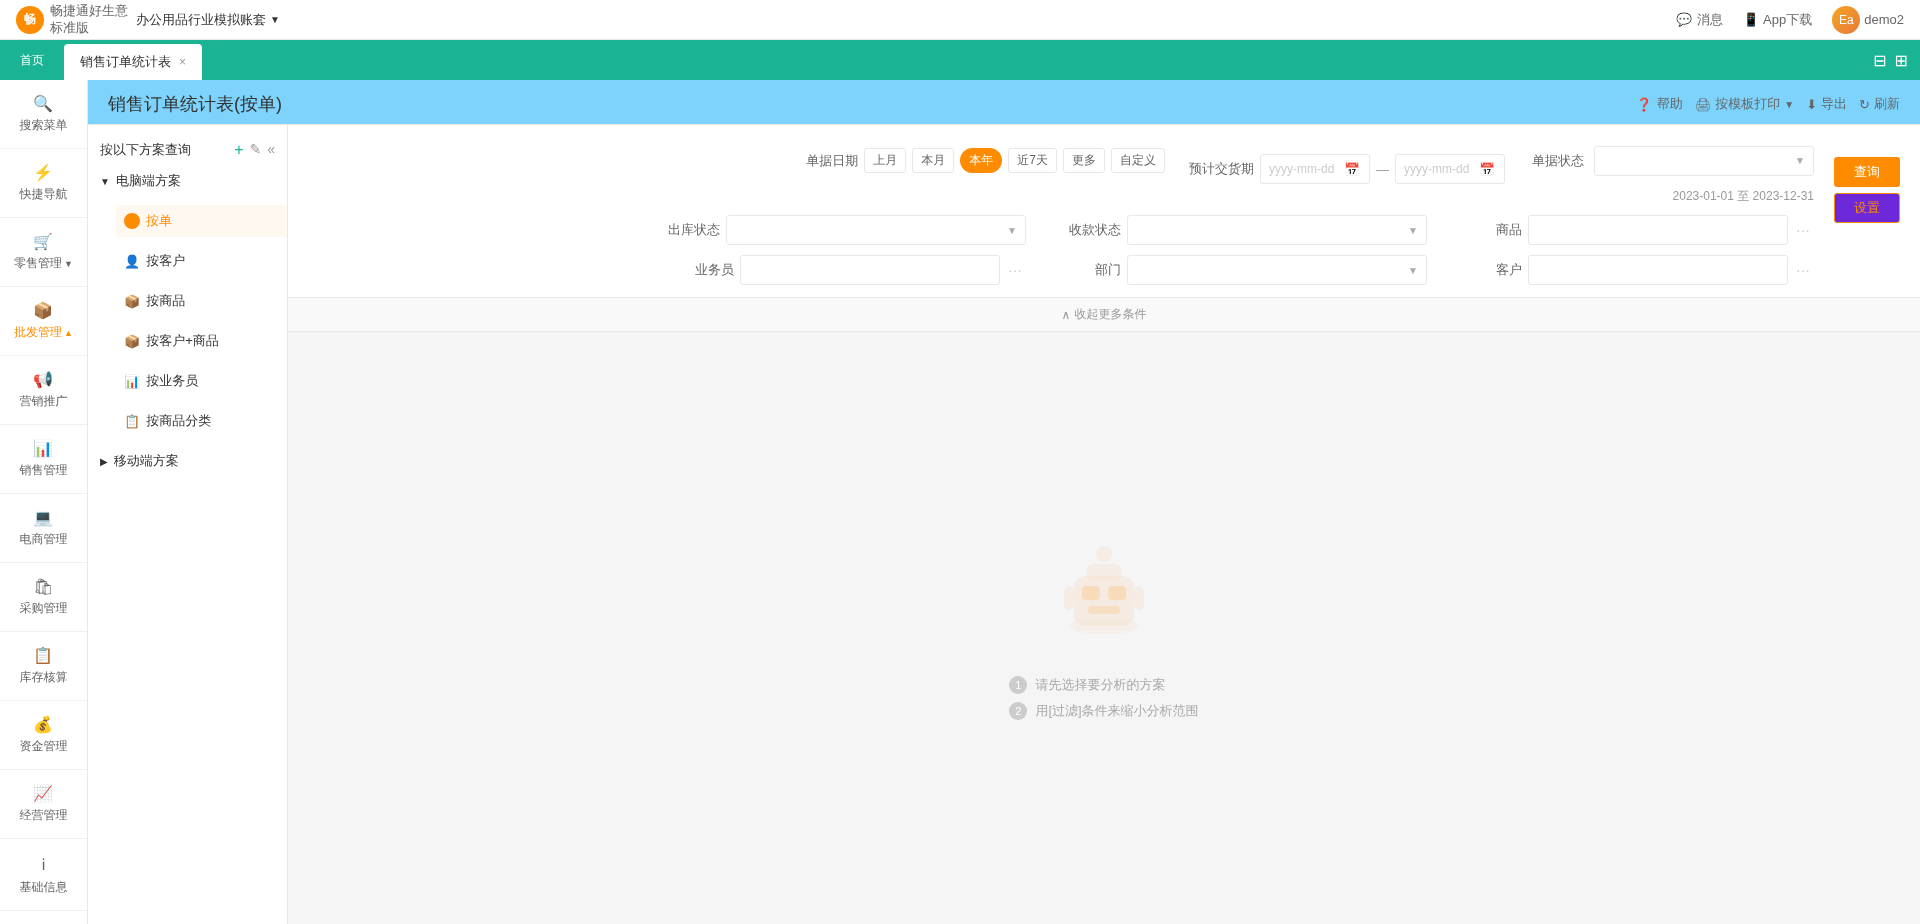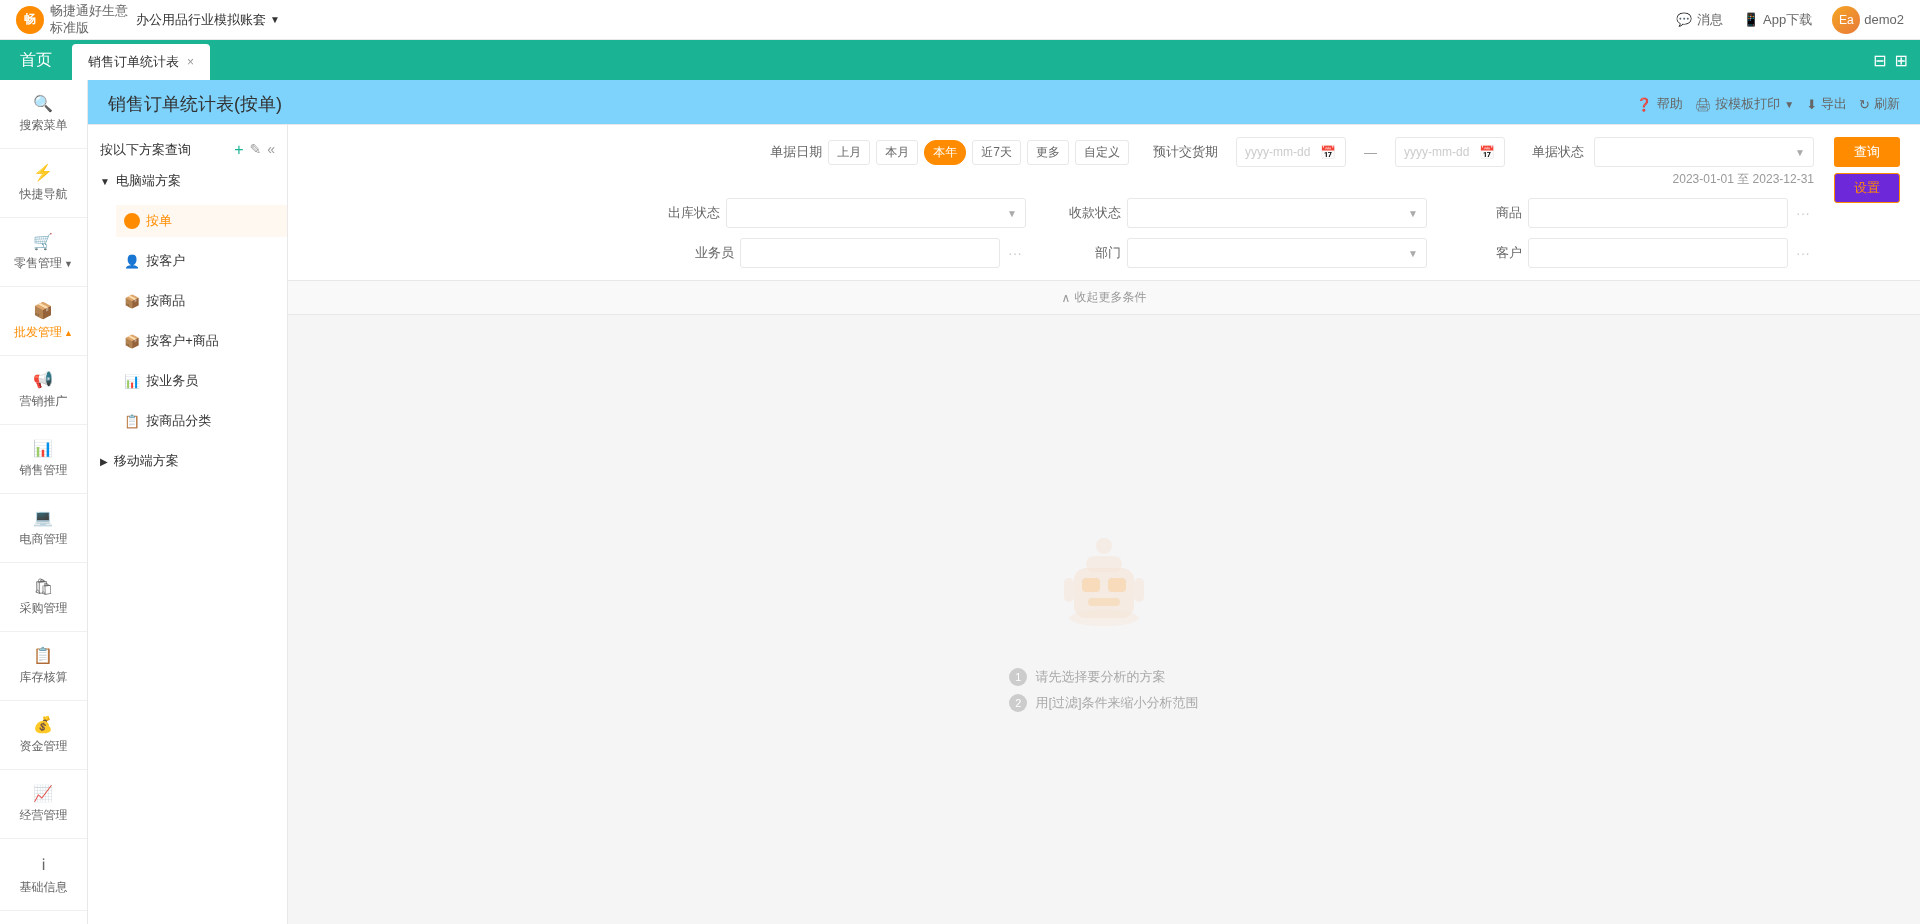--- a/index.html
+++ b/index.html
@@ -11,21 +11,21 @@
     .logo-area { display: flex; align-items: center; gap: 6px; }
     .logo-icon { width: 28px; height: 28px; background: #ff8c00; border-radius: 50%; display: flex; align-items: center; justify-content: center; color: white; font-size: 12px; font-weight: bold; }
     .logo-text { font-size: 13px; color: #666; line-height: 1.3; }
     .workspace-selector { display: flex; align-items: center; gap: 4px; color: #333; font-size: 13px; cursor: pointer; }
     .topbar-right { display: flex; align-items: center; gap: 20px; color: #666; font-size: 13px; }
     .topbar-right-item { display: flex; align-items: center; gap: 4px; cursor: pointer; }
     .avatar { width: 28px; height: 28px; border-radius: 50%; background: linear-gradient(135deg, #f5a623, #e8793a); display: flex; align-items: center; justify-content: center; color: white; font-size: 12px; }
 
     
     .tabbar { height: 40px; background: #1ab394; display: flex; align-items: center; padding: 0 0; flex-shrink: 0; }
-    .tab-home { padding: 0 20px; height: 40px; display: flex; align-items: center; color: white; cursor: pointer; font-size: 16px; }
+    .tab-home { padding: 0 20px; height: 40px; display: flex; align-items: center; color: white; cursor: pointer; font-size: 12px; }
     .tab-active { background: white; color: #333; height: 36px; margin-top: 4px; padding: 0 16px; display: flex; align-items: center; gap: 8px; border-radius: 4px 4px 0 0; cursor: pointer; font-size: 13px; }
     .tab-close { color: #999; font-size: 12px; cursor: pointer; }
     .tabbar-right { margin-left: auto; display: flex; align-items: center; gap: 8px; padding-right: 12px; }
     .tabbar-btn { color: white; cursor: pointer; font-size: 16px; }
 
     
     .main-layout { display: flex; flex: 1; overflow: hidden; }
 
     
     .sidebar { width: 88px; background: #fff; border-right: 1px solid #e8e8e8; display: flex; flex-direction: column; flex-shrink: 0; overflow-y: auto; }
@@ -65,21 +65,21 @@
     .date-btn { padding: 3px 8px; border: 1px solid #e8e8e8; background: #fff; border-radius: 3px; cursor: pointer; font-size: 12px; color: #666; }
     .date-btn.active { background: #ff8c00; color: white; border-color: #ff8c00; border-radius: 12px; }
     .filter-input { height: 30px; border: 1px solid #e8e8e8; border-radius: 3px; padding: 0 8px; font-size: 12px; color: #333; background: #fff; outline: none; }
     .filter-input::placeholder { color: #ccc; }
     .filter-select { height: 30px; border: 1px solid #e8e8e8; border-radius: 3px; padding: 0 8px; font-size: 12px; color: #333; background: #fff; outline: none; min-width: 150px; display: flex; align-items: center; justify-content: space-between; cursor: pointer; }
     .filter-select-wide { min-width: 220px; }
     .date-input { height: 30px; border: 1px solid #e8e8e8; border-radius: 3px; padding: 0 8px; font-size: 12px; color: #ccc; background: #fff; min-width: 120px; display: flex; align-items: center; justify-content: space-between; }
     .date-sep { color: #999; }
     .btn-query { background: #ff8c00; color: white; border: none; border-radius: 3px; padding: 6px 20px; font-size: 13px; cursor: pointer; white-space: nowrap; }
     .btn-set { background: #6d28d9; color: #ff8c00; border: 1px solid #ff8c00; border-radius: 3px; padding: 5px 16px; font-size: 13px; cursor: pointer; white-space: nowrap; }
-    .query-btns { display: flex; flex-direction: column; gap: 6px; margin-left: 8px; }
+    .query-btns { display: flex; flex-direction: column; gap: 6px; margin-left: 8px; margin-top: 20px; }
 
     
     .collapse-bar { display: flex; align-items: center; justify-content: center; padding: 8px; background: #f9f9f9; border-bottom: 1px solid #e8e8e8; cursor: pointer; color: #999; font-size: 12px; gap: 4px; }
 
     
     .empty-state { flex: 1; display: flex; flex-direction: column; align-items: center; justify-content: center; gap: 16px; }
     .empty-robot { font-size: 60px; filter: opacity(0.4); }
     .empty-hint { display: flex; flex-direction: column; gap: 8px; }
     .empty-hint-item { display: flex; align-items: center; gap: 8px; color: #aaa; font-size: 13px; }
     .hint-num { width: 18px; height: 18px; border-radius: 50%; background: #ccc; color: white; display: flex; align-items: center; justify-content: center; font-size: 11px; flex-shrink: 0; }
@@ -287,21 +287,21 @@
                 <div style="display:flex;align-items:center;gap:6px;">
                   <span class="filter-label">单据日期</span>
                   <button class="date-btn">上月</button>
                   <button class="date-btn">本月</button>
                   <button class="date-btn active">本年</button>
                   <button class="date-btn">近7天</button>
                   <button class="date-btn">更多</button>
                   <button class="date-btn">自定义</button>
                 </div>
 
-                <div style="display:flex;align-items:center;gap:18px;margin-left:16px;">
+                <div style="display:flex;align-items:center;gap:6px;margin-left:16px;margin-top:17px;">
                   <span class="filter-label">预计交货期</span>
                   <div class="date-input" style="min-width:110px;">
                     <span style="color:#ccc;font-size:12px;">yyyy-mm-dd</span>
                     <span style="color:#ccc;font-size:13px;">📅</span>
                   </div>
                   <span class="date-sep">—</span>
                   <div class="date-input" style="min-width:110px;">
                     <span style="color:#ccc;font-size:12px;">yyyy-mm-dd</span>
                     <span style="color:#ccc;font-size:13px;">📅</span>
                   </div>

